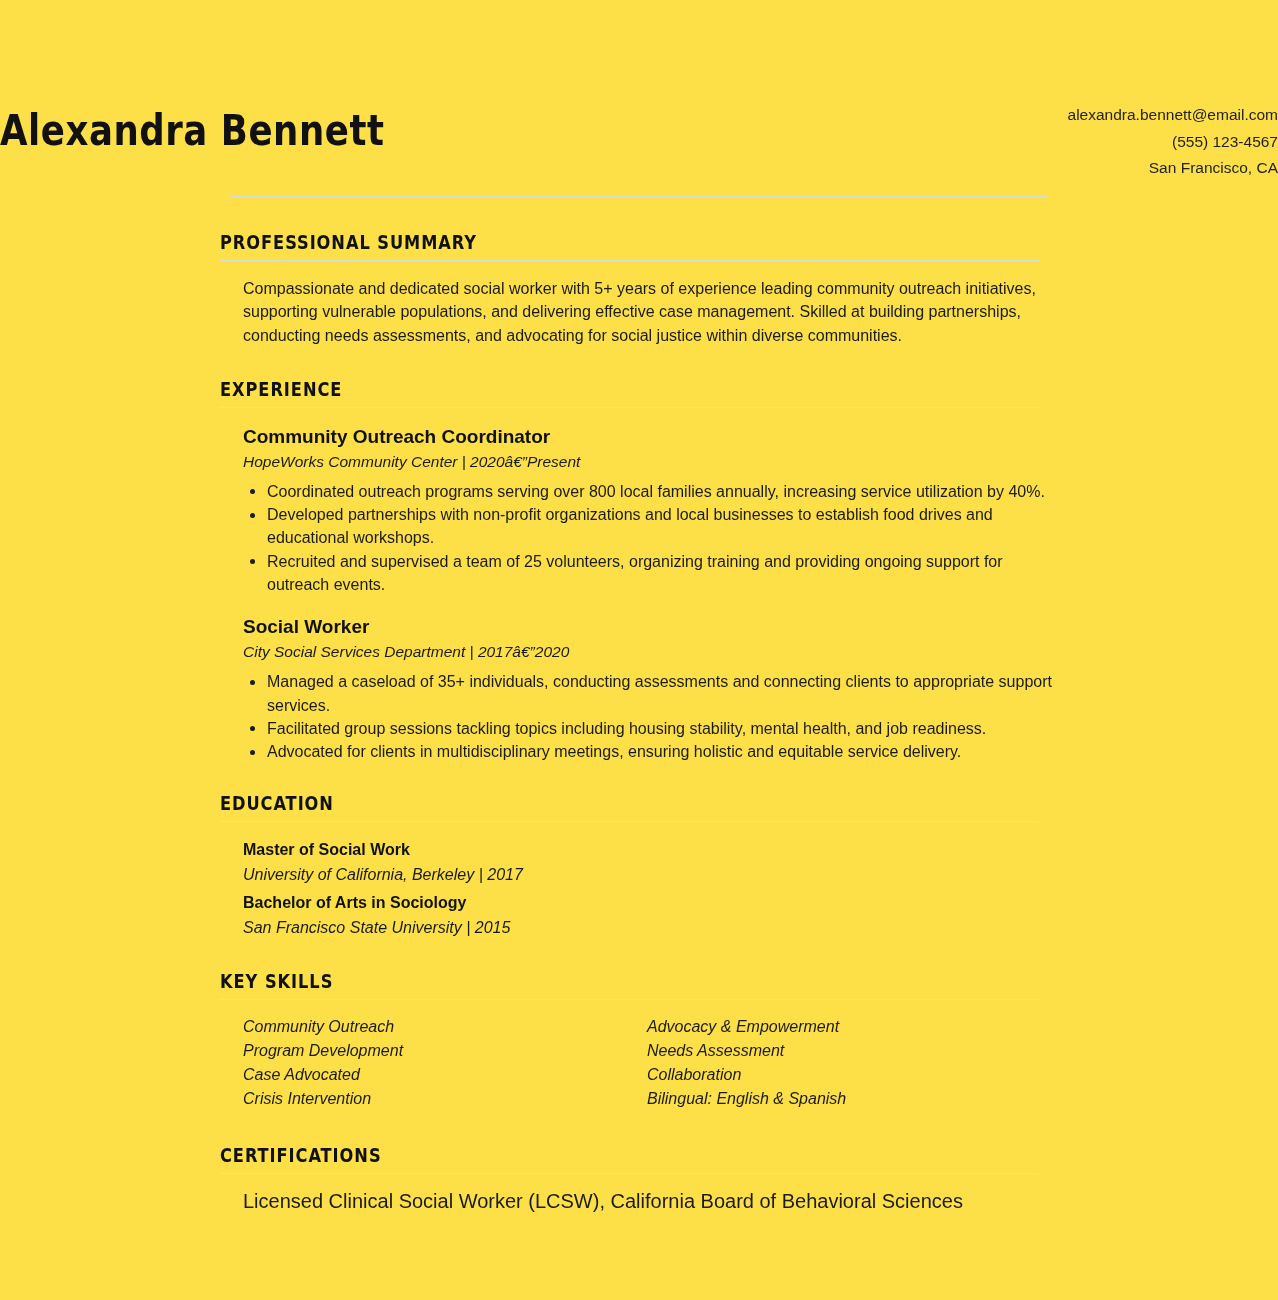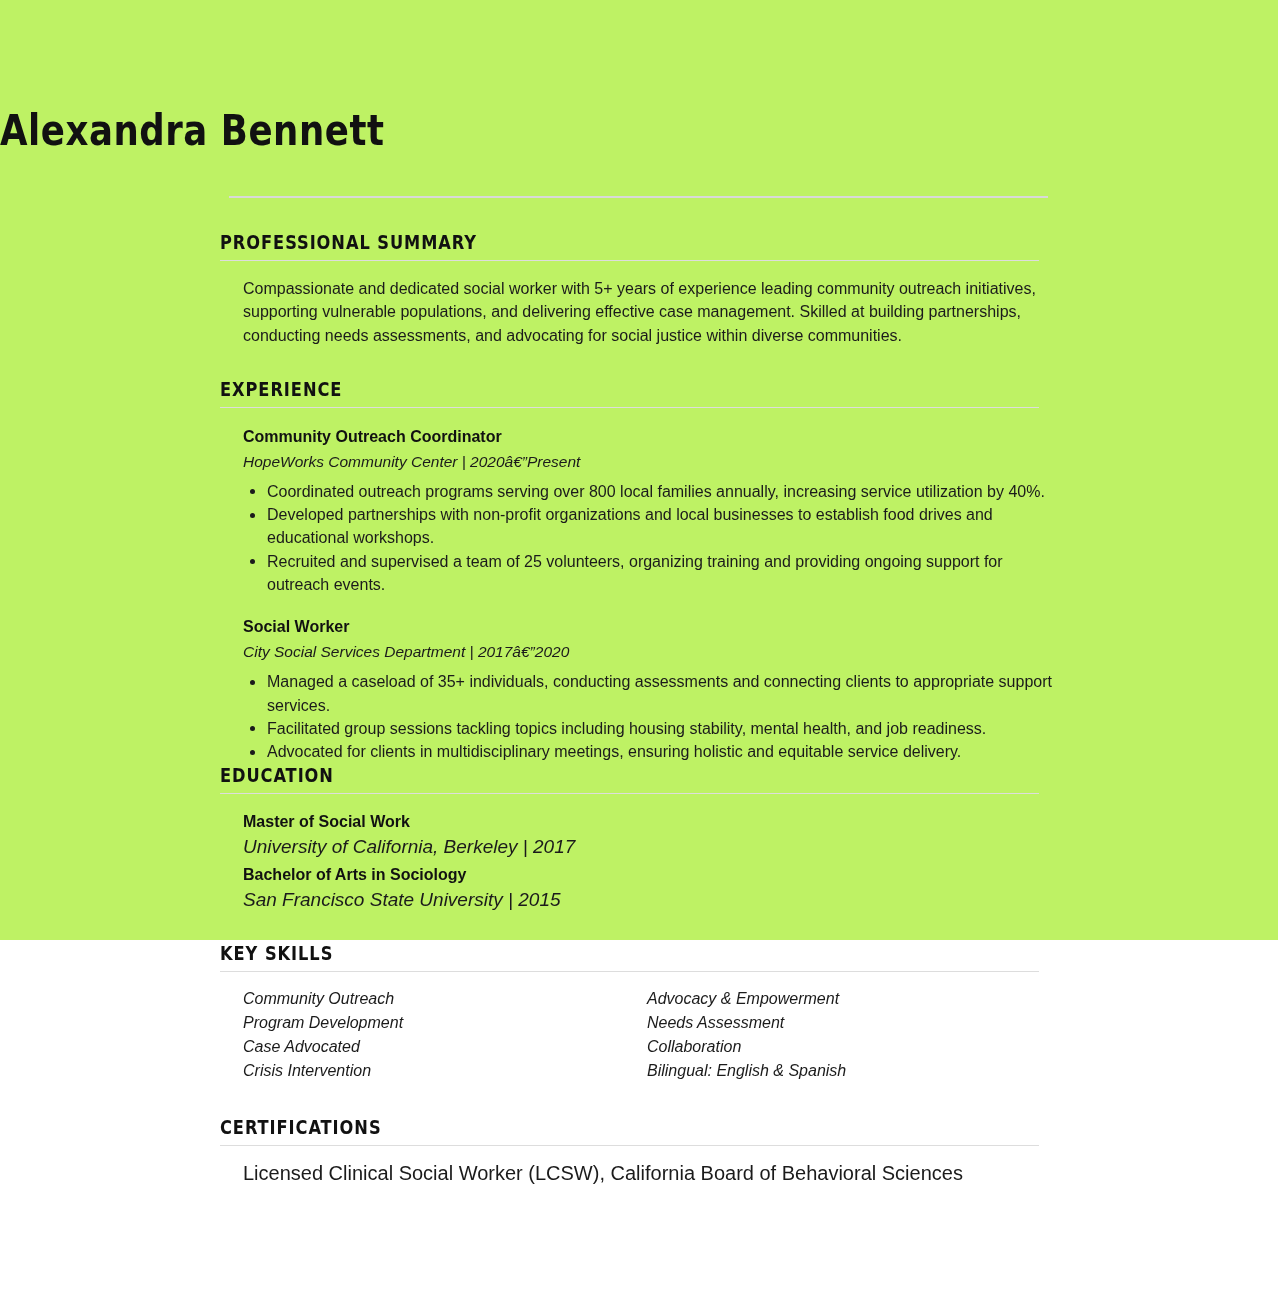--- a/index.html
+++ b/index.html
@@ -11,22 +11,22 @@
     width: 1278px;
     height: 1300px;
     font-family: "Liberation Sans", sans-serif;
     color: #1b1b1b;
     -webkit-font-smoothing: antialiased;
   }
 
   .page {
     position: relative;
     width: 1278px;
-    height: 940px;
-    background: #bef264;
+    height: 1300px;
+    background: #fde047;
     box-sizing: border-box;
   }
 
   .content {
     position: absolute;
     left: 220px;
     top: 0;
     width: 819px;
   }
   .name {
@@ -95,21 +95,21 @@
     color: #1b1b1b;
   }
 
   .summary-text {
     width: 800px;
   }
 
   .job-title {
     font-family: "Liberation Sans", sans-serif;
     font-weight: bold;
-    font-size: 16px;
+    font-size: 19px;
     line-height: 22px;
     color: #111111;
   }
   .job-meta {
     font-family: "Liberation Sans", sans-serif;
     font-style: italic;
     font-size: 15.5px;
     line-height: 22px;
     color: #1b1b1b;
     margin-top: 3px;
@@ -143,21 +143,21 @@
   .edu-item-title {
     font-family: "Liberation Sans", sans-serif;
     font-weight: bold;
     font-size: 16px;
     line-height: 22px;
     color: #111111;
   }
   .edu-item-meta {
     font-family: "Liberation Sans", sans-serif;
     font-style: italic;
-    font-size: 19px;
+    font-size: 16px;
     line-height: 22px;
     color: #1b1b1b;
     margin-top: 3px;
   }
 
   .skills-grid {
     display: grid;
     grid-template-columns: 404px 404px;
     row-gap: 0px;
   }
@@ -175,20 +175,25 @@
     color: #1b1b1b;
   }
 </style>
 </head>
 <body>
 
 <div class="page">
 
   <div class="name">Alexandra Bennett</div>
 
+  <div class="contact">
+    <div>alexandra.bennett@email.com</div>
+    <div>(555) 123-4567</div>
+    <div>San Francisco, CA</div>
+  </div>
 
   <div class="header-rule"></div>
 
   <div class="content">
 
     <div class="section" style="margin-top: 231px;">
       <div class="section-title">PROFESSIONAL SUMMARY</div>
       <div class="section-rule"></div>
       <div class="indent" style="margin-top: 16px;">
         <div class="body-text summary-text">Compassionate and dedicated social worker with 5+ years of experience leading community outreach initiatives, supporting vulnerable populations, and delivering effective case management. Skilled at building partnerships, conducting needs assessments, and advocating for social justice within diverse communities.</div>
@@ -213,21 +218,21 @@
         <div class="job-title">Social Worker</div>
         <div class="job-meta">City Social Services Department | 2017â€”2020</div>
         <ul class="bullets">
           <li>Managed a caseload of 35+ individuals, conducting assessments and connecting clients to appropriate support services.</li>
           <li>Facilitated group sessions tackling topics including housing stability, mental health, and job readiness.</li>
           <li>Advocated for clients in multidisciplinary meetings, ensuring holistic and equitable service delivery.</li>
         </ul>
       </div>
     </div>
 
-    <div class="section" style="">
+    <div class="section" style="margin-top: 28px;">
       <div class="section-title">EDUCATION</div>
       <div class="section-rule"></div>
 
       <div class="indent" style="margin-top: 17px;">
         <div class="edu-item-title">Master of Social Work</div>
         <div class="edu-item-meta">University of California, Berkeley | 2017</div>
       </div>
 
       <div class="indent" style="margin-top: 6px;">
         <div class="edu-item-title">Bachelor of Arts in Sociology</div>

